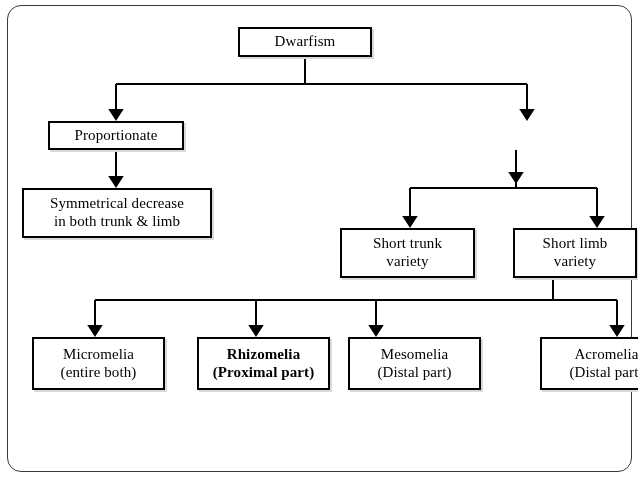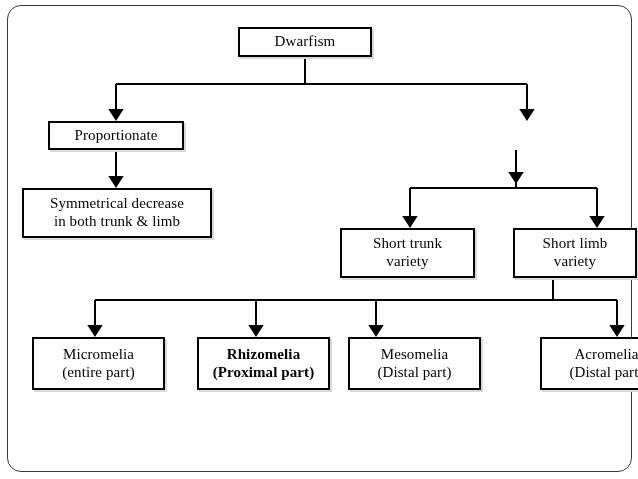--- a/index.html
+++ b/index.html
@@ -103,21 +103,21 @@
 
   <div class="node-box" style="left: 238px; top: 27px; width: 134px; height: 30px;">Dwarfism</div>
   <div class="node-box" style="left: 48px; top: 121px; width: 136px; height: 29px;">Proportionate</div>
   <div class="node-box two-line" style="left: 22px; top: 188px; width: 190px; height: 50px;">Symmetrical decrease
 in both trunk &amp; limb</div>
   <div class="node-box two-line" style="left: 340px; top: 228px; width: 135px; height: 50px;">Short trunk
 variety</div>
   <div class="node-box two-line" style="left: 489px; top: 228px; width: 124px; height: 50px; margin-left: 24px;">Short limb
 variety</div>
   <div class="node-box two-line" style="left: 32px; top: 337px; width: 133px; height: 53px;">Micromelia
-(entire part)</div>
+(entire both)</div>
   <div class="node-box two-line" style="left: 197px; top: 337px; width: 133px; height: 53px; font-weight: bold;">Rhizomelia
 (Proximal part)</div>
   <div class="node-box two-line" style="left: 348px; top: 337px; width: 133px; height: 53px;">Mesomelia
 (Distal part)</div>
   <div class="node-box two-line" style="left: 500px; top: 337px; width: 133px; height: 53px; margin-left: 40px;">Acromelia
 (Distal part)</div>
 
 </div>
 
 </body></html>

